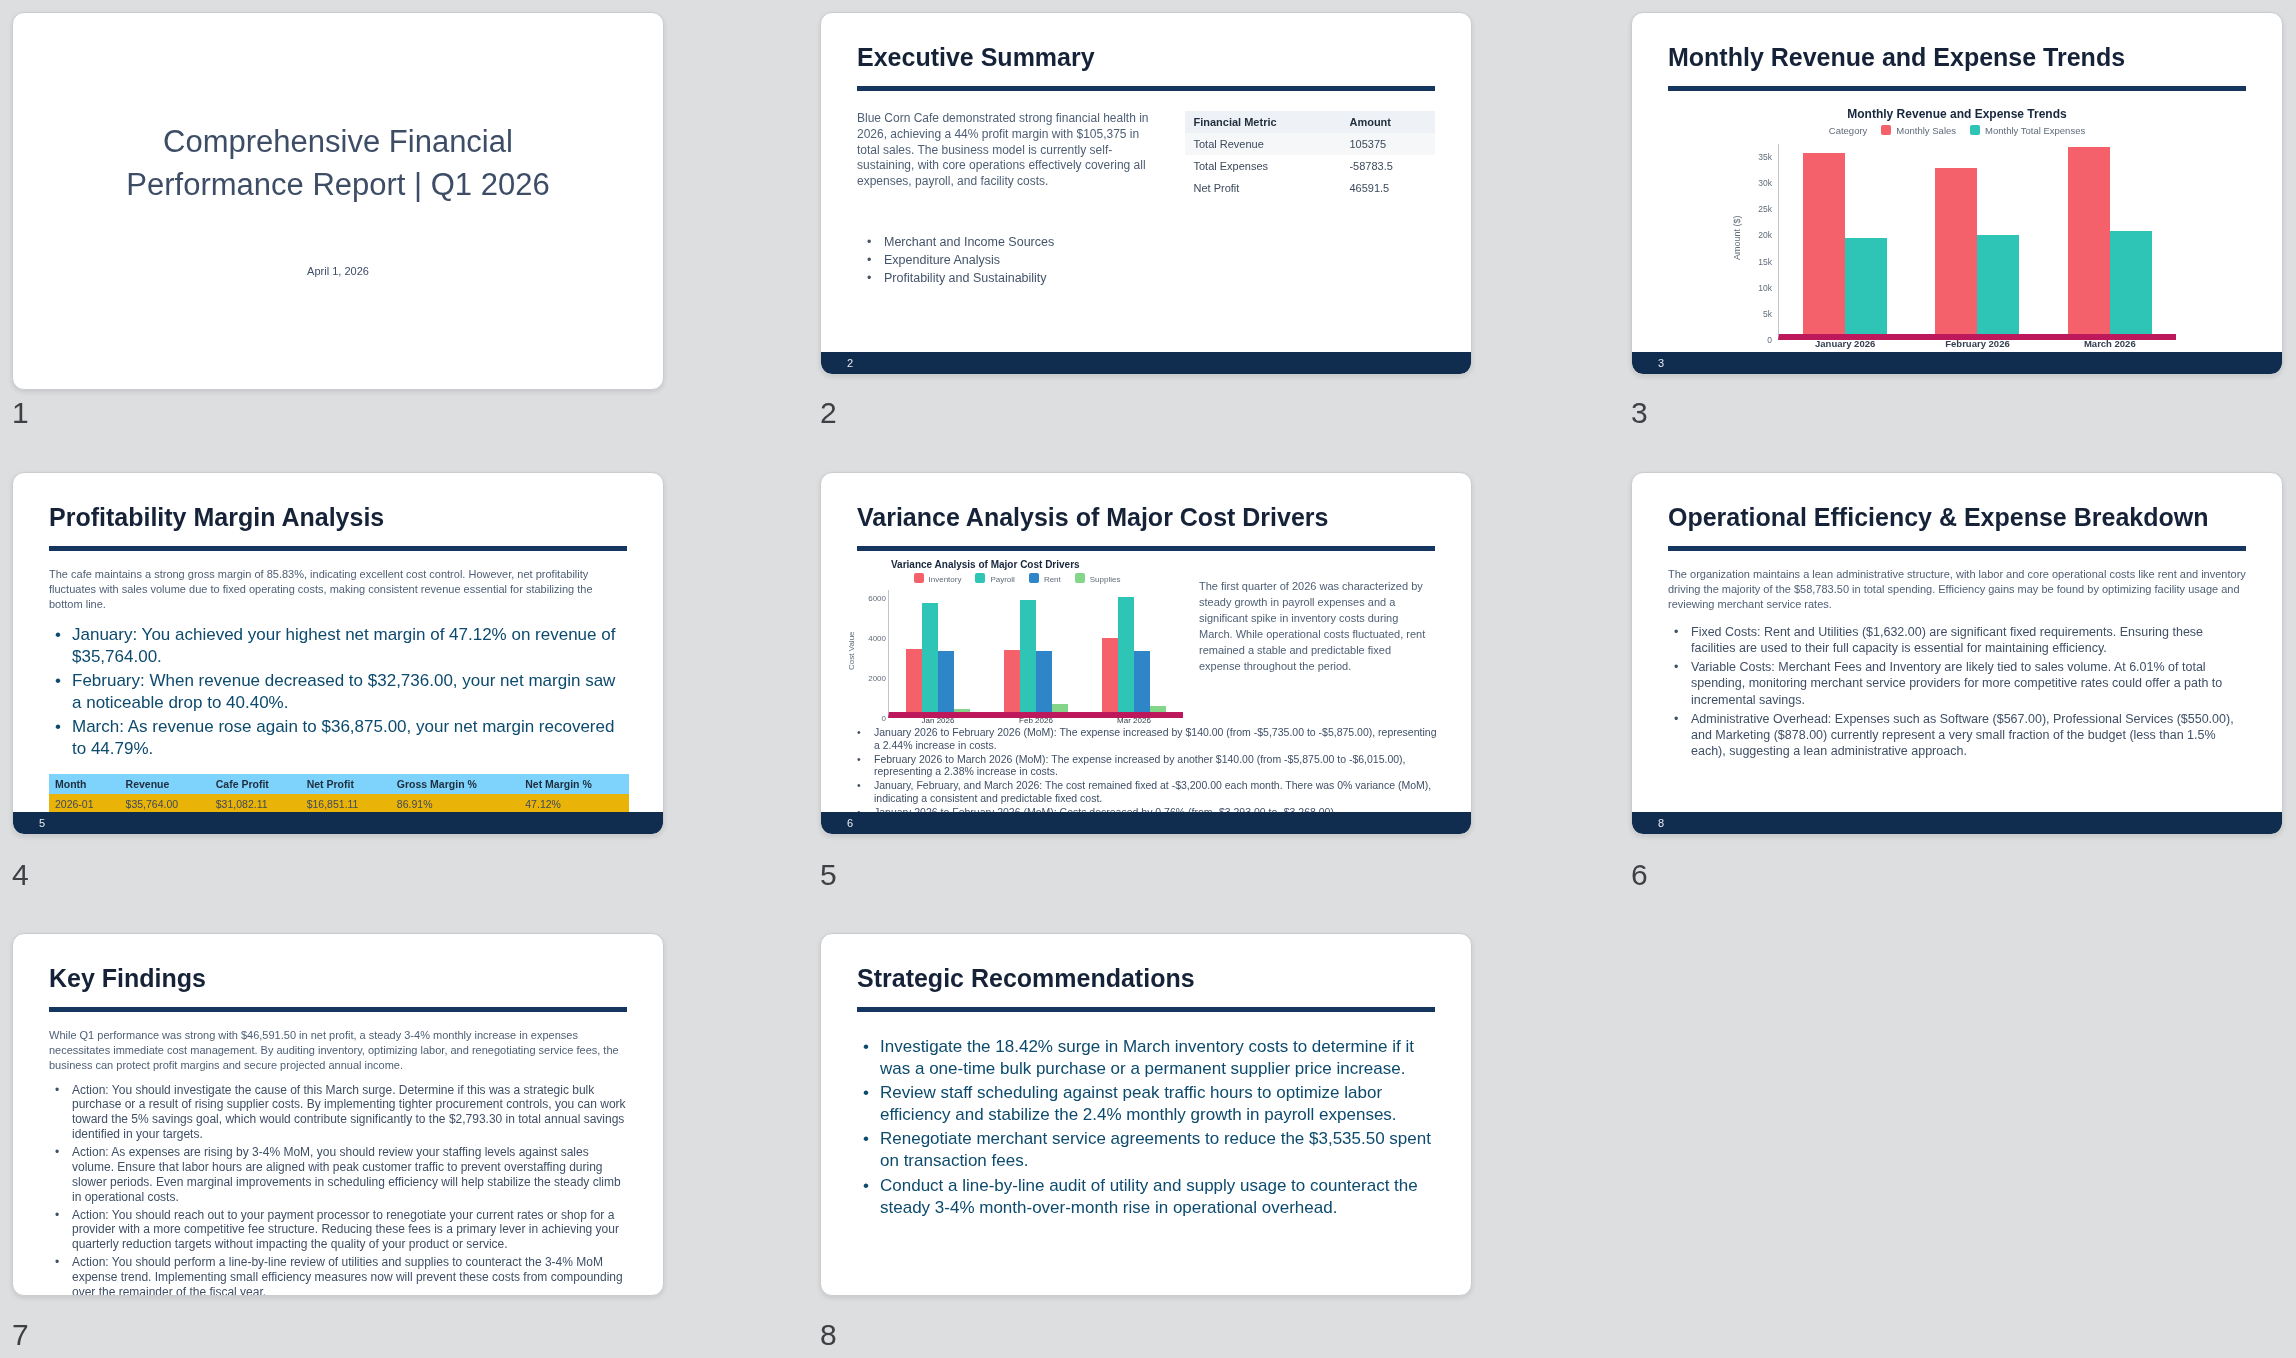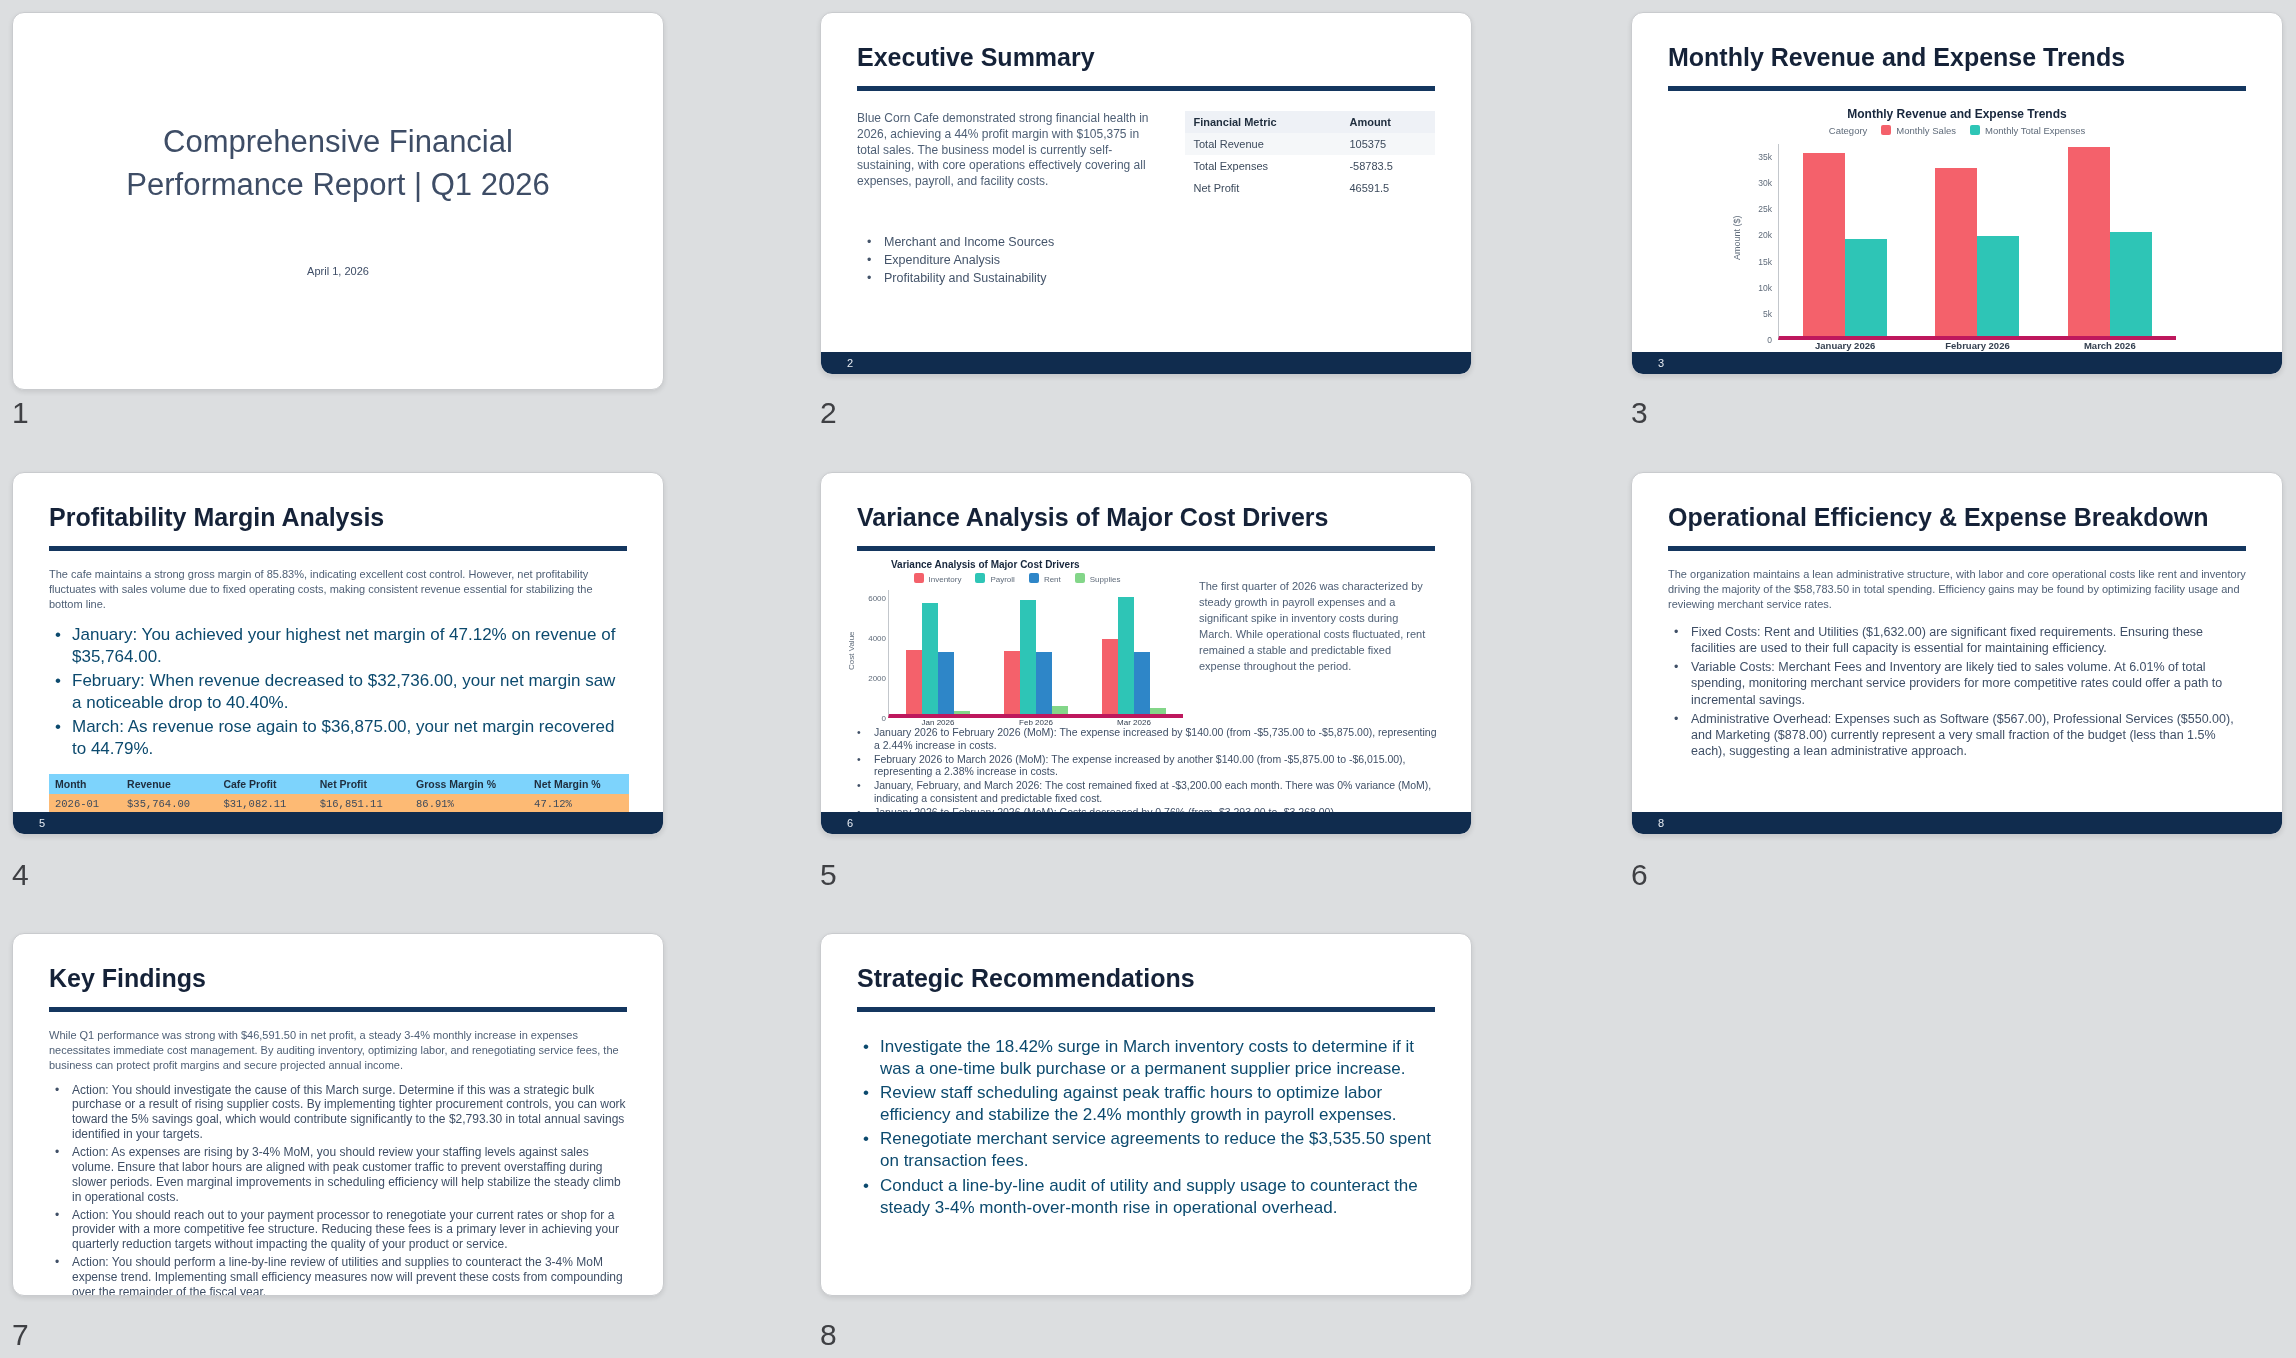--- a/index.html
+++ b/index.html
@@ -53,32 +53,32 @@
   .bullets-lg li { font-size:17px; line-height:1.30; color:#0c4a6e; margin-bottom:2px; }
   .bullets-md { margin:12px 36px 0 42px; }
   .bullets-md li { font-size:12.5px; line-height:1.30; color:#3f4f66; margin-bottom:3px; }
   .bullets-sm { margin:8px 30px 0 36px; }
   .bullets-sm li { font-size:10.5px; line-height:1.22; color:#3f4f66; margin-bottom:1px; }
 
   
   .t4 { width:580px; margin:14px 36px 0; font-size:10.5px; }
   .t4 th { background:#7dd3fc; font-weight:bold; color:#1f2d3d; text-align:left; padding:4px 6px; }
   .t4 td { padding:4px 6px; color:#3c4a5c; }
-  .t4 tr:nth-child(2) td { background:#fdba74;font-family:Liberation Mono, monospace; }
+  .t4 tr:nth-child(2) td { background:#eab308; }
 
   
   .chart { position:relative; }
   .c-title { font-weight:bold; color:#17263c; text-align:center; }
   .c-legend { display:flex; justify-content:center; align-items:center; gap:14px; color:#5f6b7a; }
   .c-legend .sw { display:inline-block; width:10px; height:10px; border-radius:2px; margin-right:5px; vertical-align:-1px; }
   .c-body { display:flex; align-items:stretch; }
   .c-ylabel { writing-mode:vertical-rl; transform:rotate(180deg); text-align:center; color:#5f6b7a; }
   .c-plot { position:relative; flex:1; }
   .c-groups { position:absolute; inset:0; display:flex; justify-content:space-around;
-              border-bottom:4px solid #be185d; border-left:1px solid #c3c7cc; }
+              border-bottom:6px solid #be185d; border-left:1px solid #c3c7cc; }
   .c-group { position:relative; display:flex; align-items:flex-end; height:100%; }
   .c-bar { display:inline-block; }
   .c-xlabel { position:absolute; top:100%; left:50%; transform:translateX(-50%);
               margin-top:4px; white-space:nowrap; font-weight:bold; color:#333f4f; }
   .c-tick { position:absolute; width:30px; text-align:right; color:#5f6b7a;
             transform:translateY(50%); }
   .chart-lg { width:450px; margin:16px auto 0; }
   .chart-lg .c-title { font-size:12px; }
   .chart-lg .c-legend { font-size:9.5px; margin-top:4px; }
   .chart-lg .c-ylabel { font-size:9px; }

